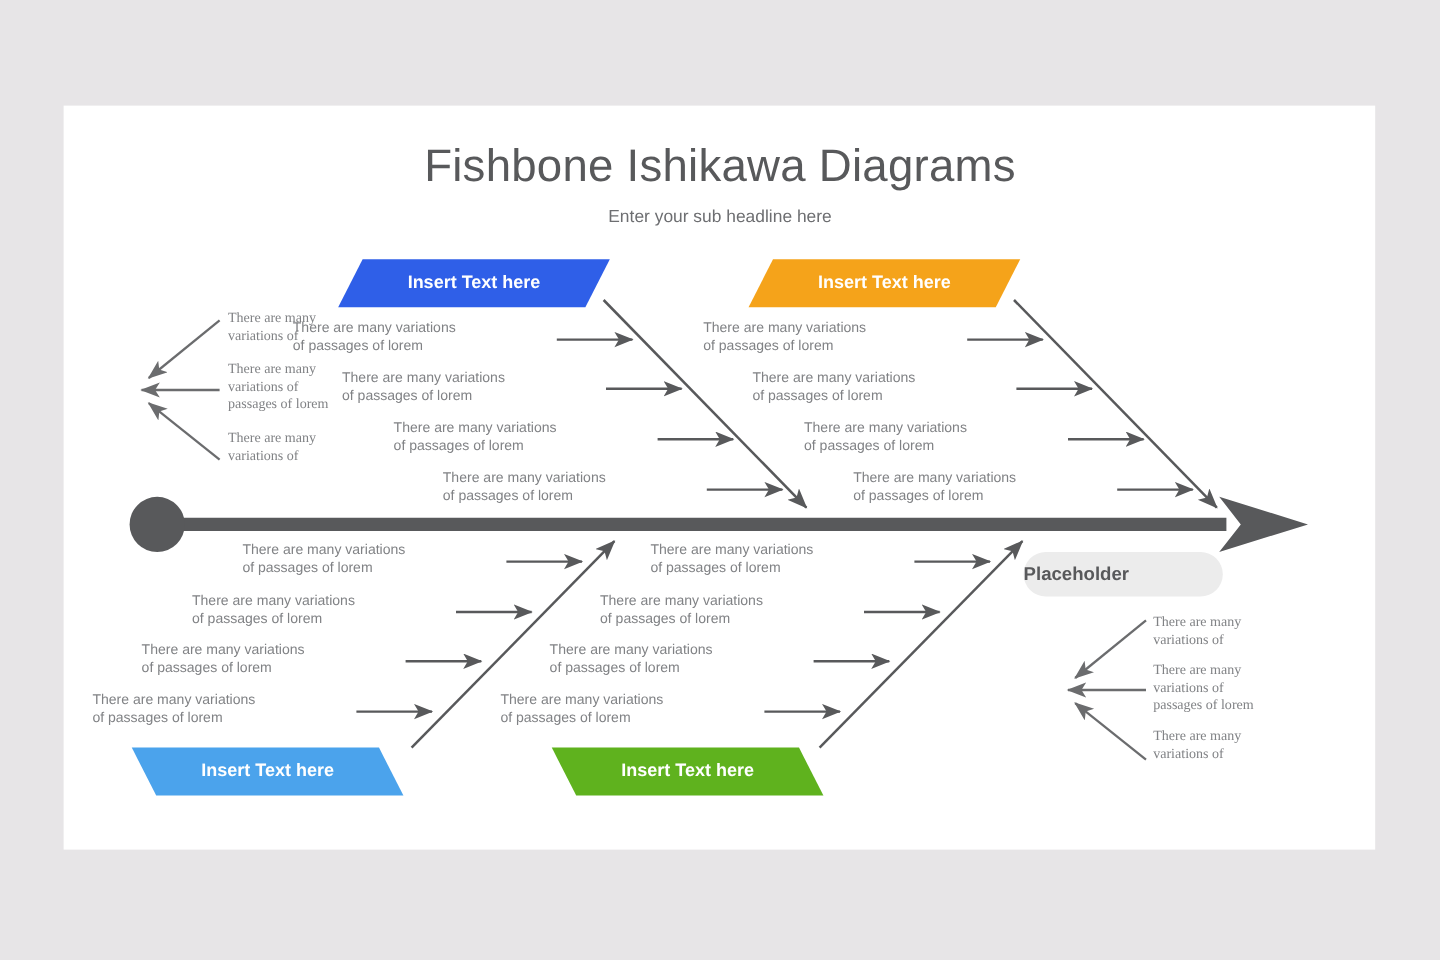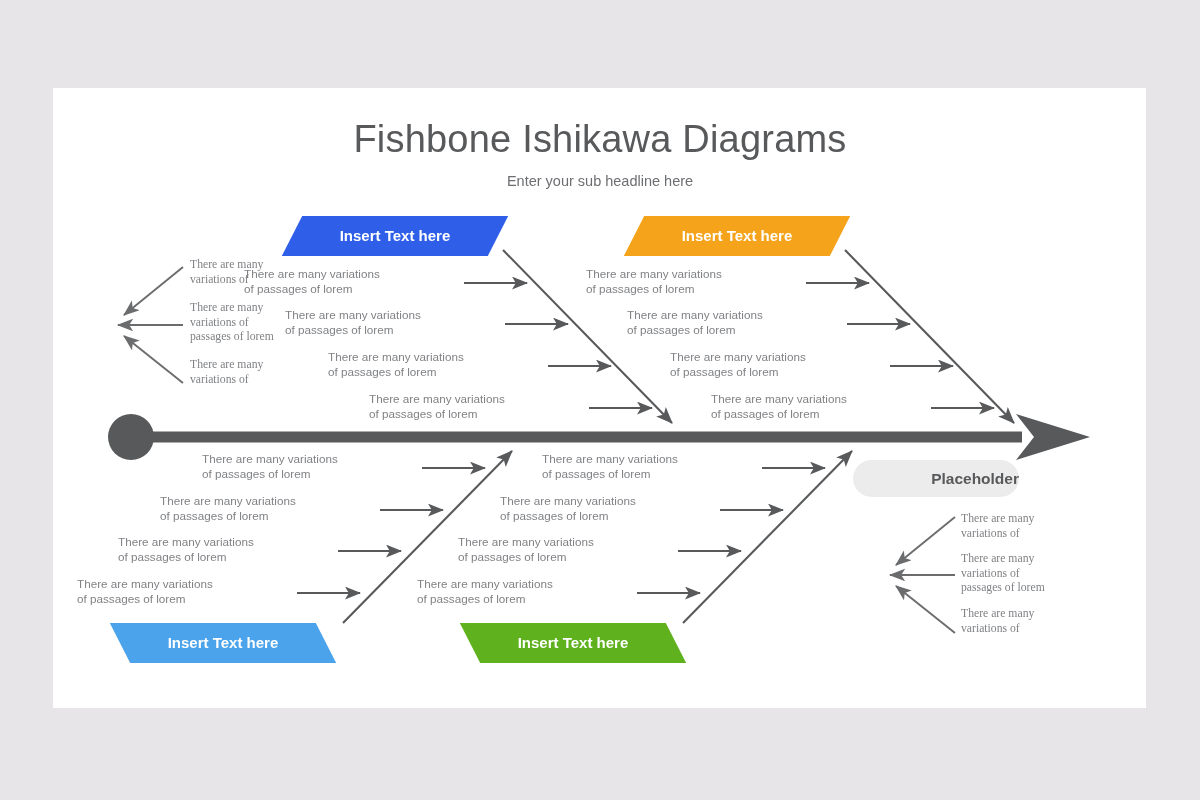--- a/index.html
+++ b/index.html
@@ -83,21 +83,21 @@
     left: 853px;
     top: 460px;
     width: 166px;
     height: 37px;
     line-height: 37px;
     border-radius: 19px;
     background: #ececec;
     color: #58595b;
     font-size: 15.5px;
     font-weight: bold;
-    text-align: right;
+    text-align: left;
     white-space: nowrap;
   }
 
   
   .cause {
     position: absolute;
     font-size: 11.7px;
     line-height: 14.6px;
     color: #808285;
     white-space: nowrap;

